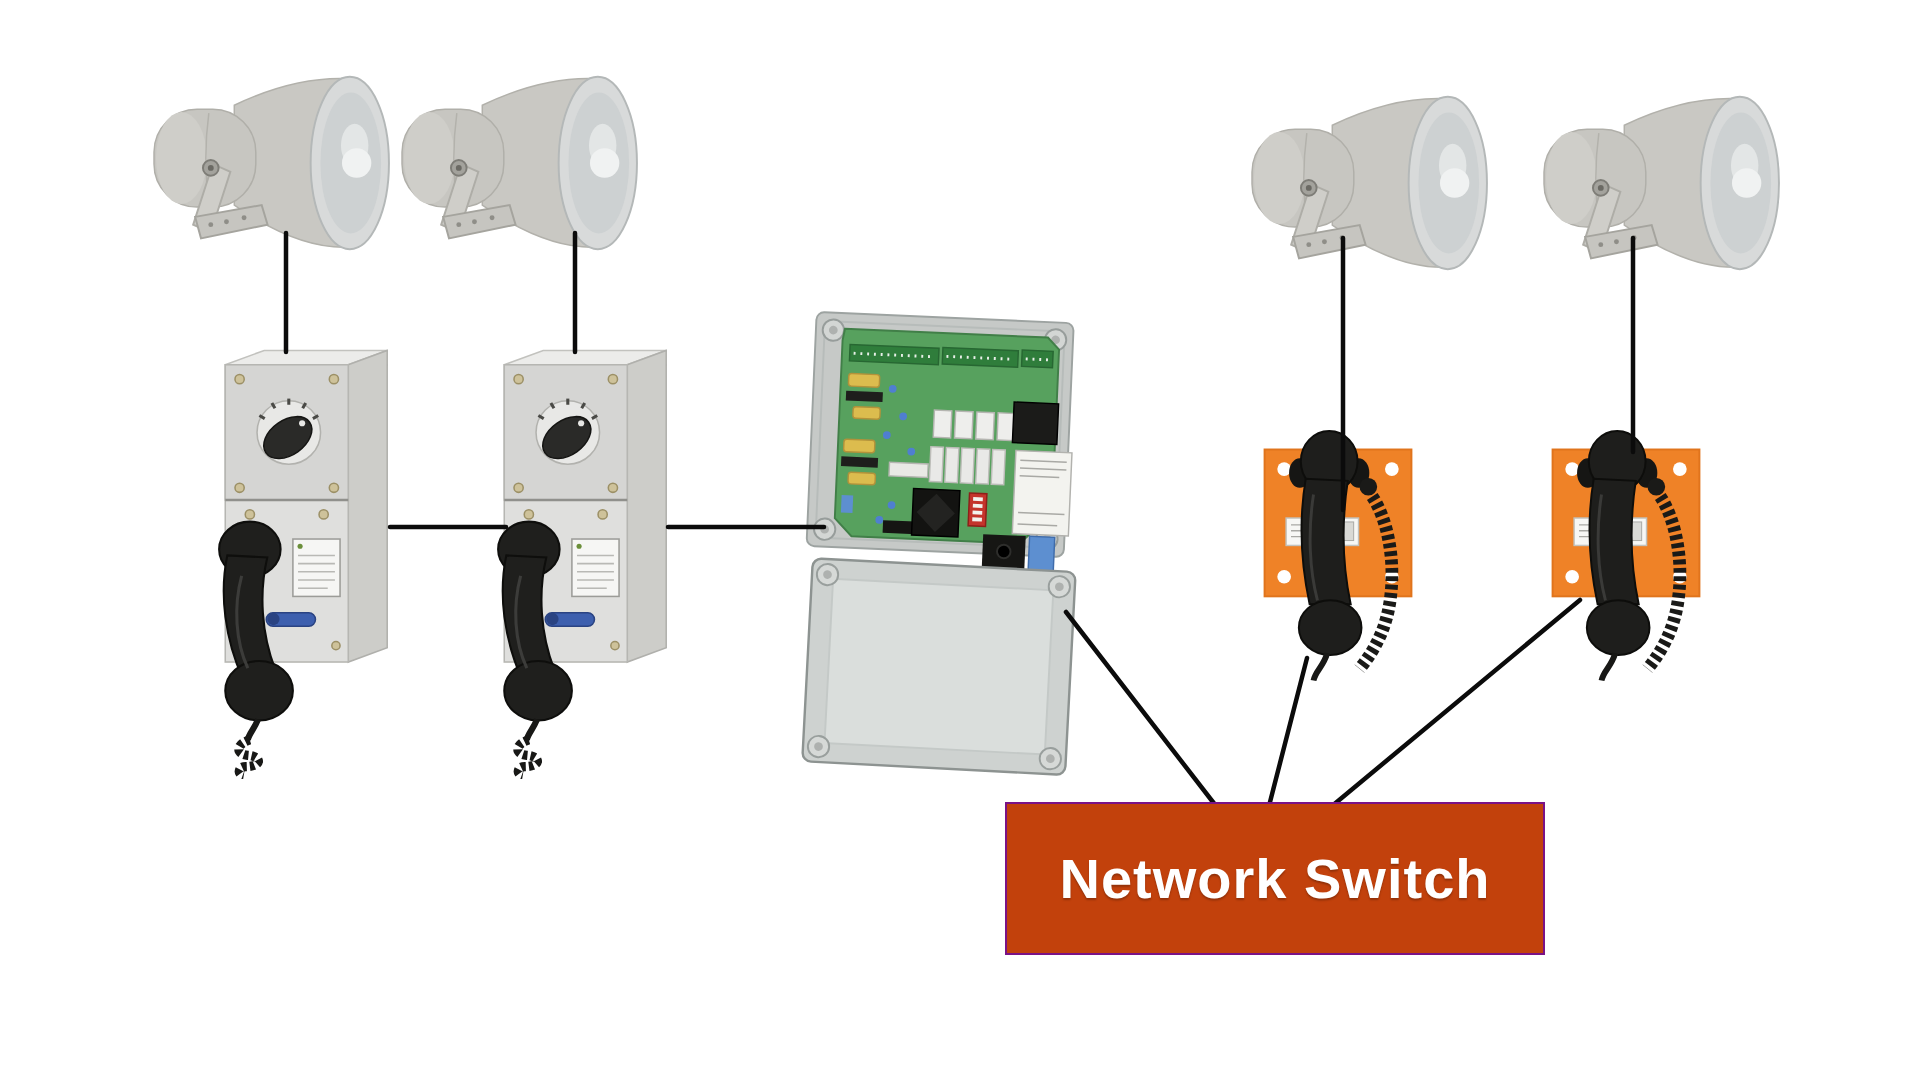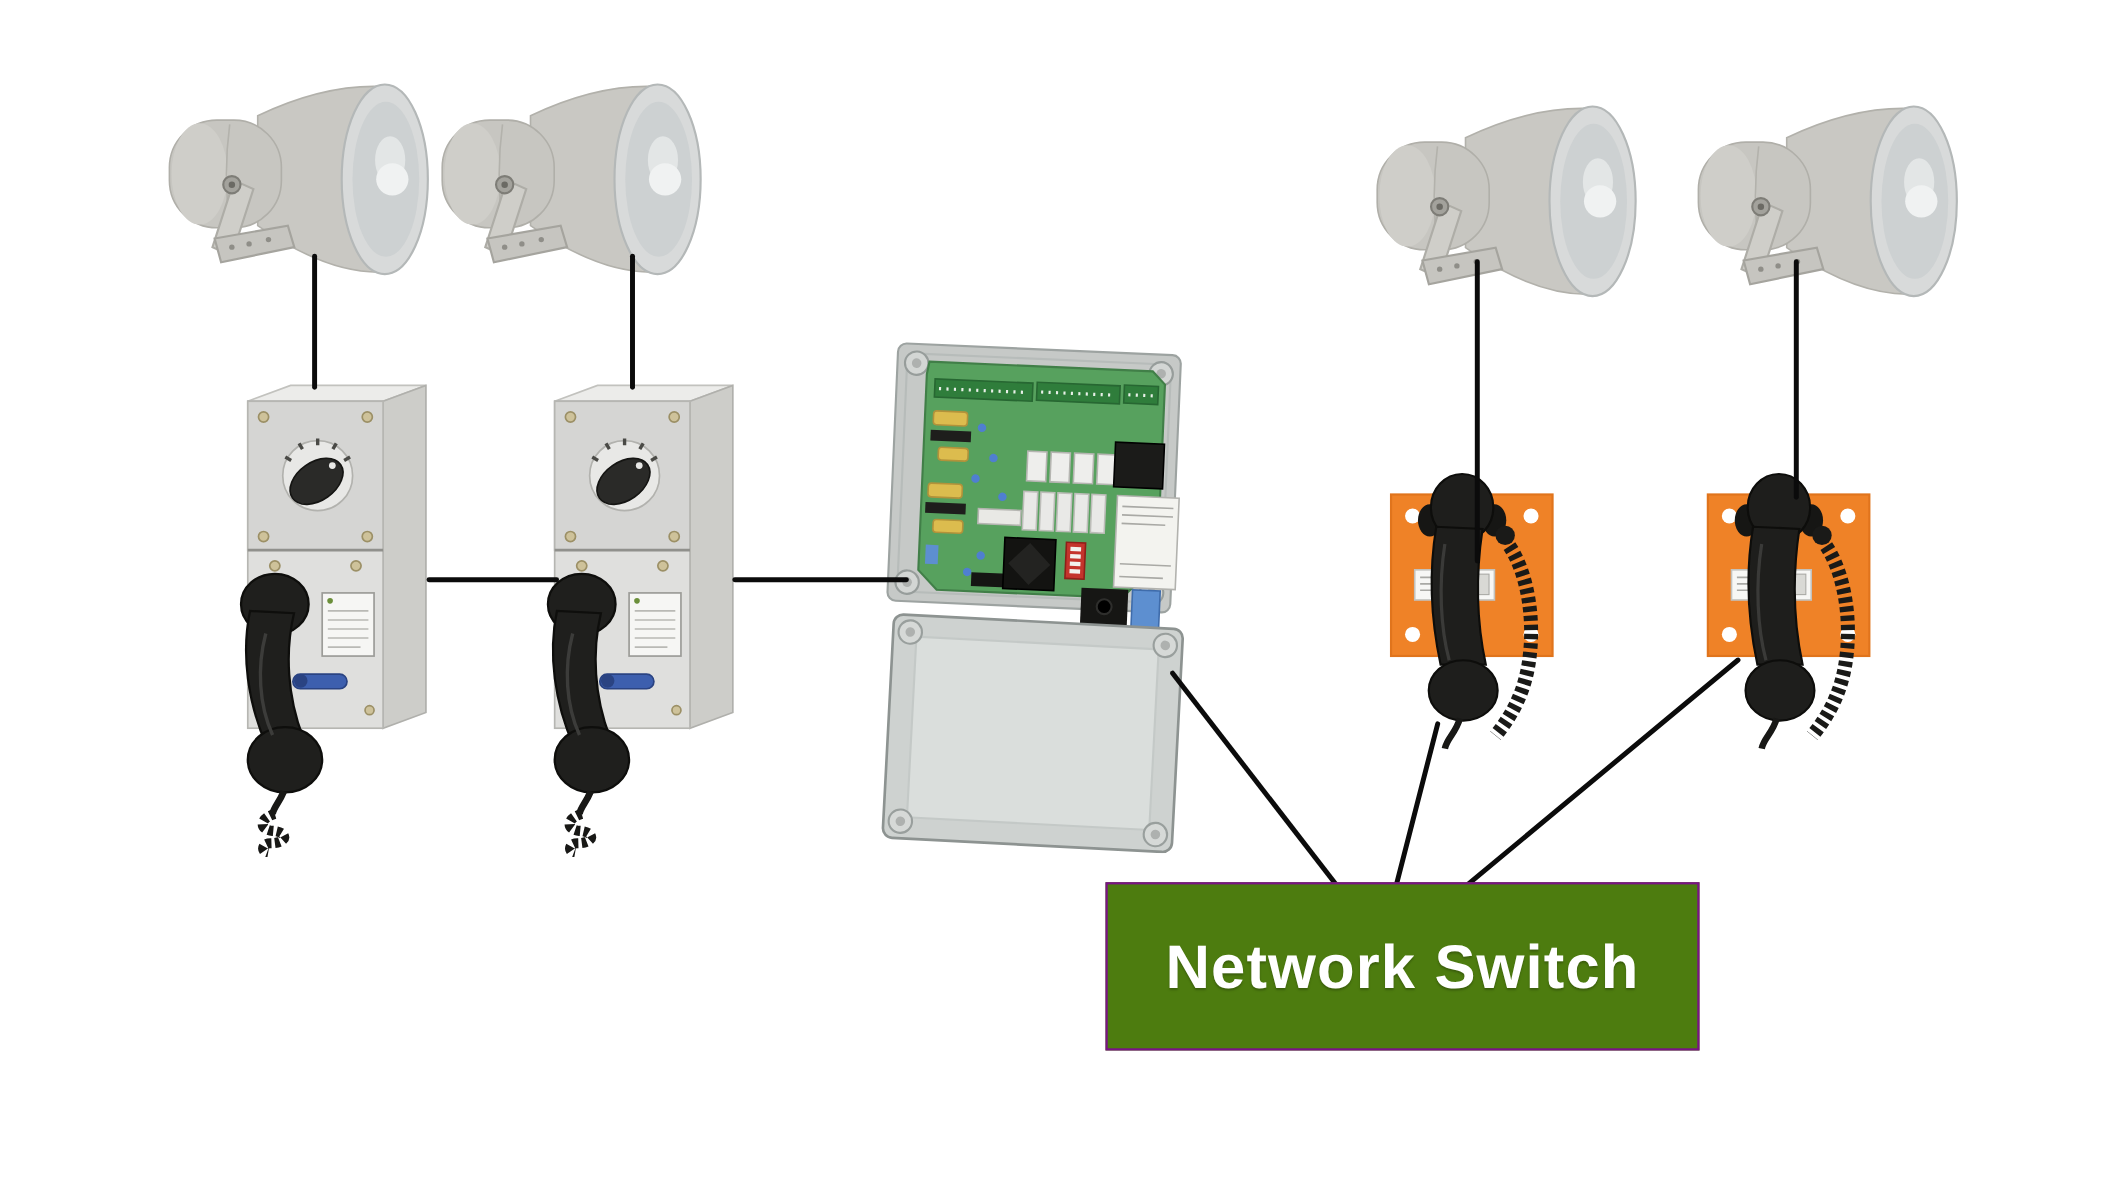--- a/index.html
+++ b/index.html
@@ -4,21 +4,21 @@
 <style>
   html,body{margin:0;padding:0;background:#ffffff;}
   .stage{
     position:relative;width:1920px;height:1080px;background:#ffffff;
     overflow:hidden;font-family:"Liberation Sans",sans-serif;
   }
   .dev{position:absolute;display:block;}
   .wires{position:absolute;left:0;top:0;width:1920px;height:1080px;pointer-events:none;}
   .switch-box{
     position:absolute;left:1005px;top:802px;width:540px;height:153px;
-    background:#4d7c0f;border:2px solid #7a1286;box-sizing:border-box;
+    background:#c2410c;border:2px solid #7a1286;box-sizing:border-box;
     display:flex;align-items:center;justify-content:center;
   }
   .switch-box span{
     color:#ffffff;font-size:56px;font-weight:bold;letter-spacing:1px;
     text-shadow:0 2px 2px rgba(0,0,0,0.25);
     font-family:"Liberation Sans",sans-serif;
   }
 </style>
 </head>
 <body>

